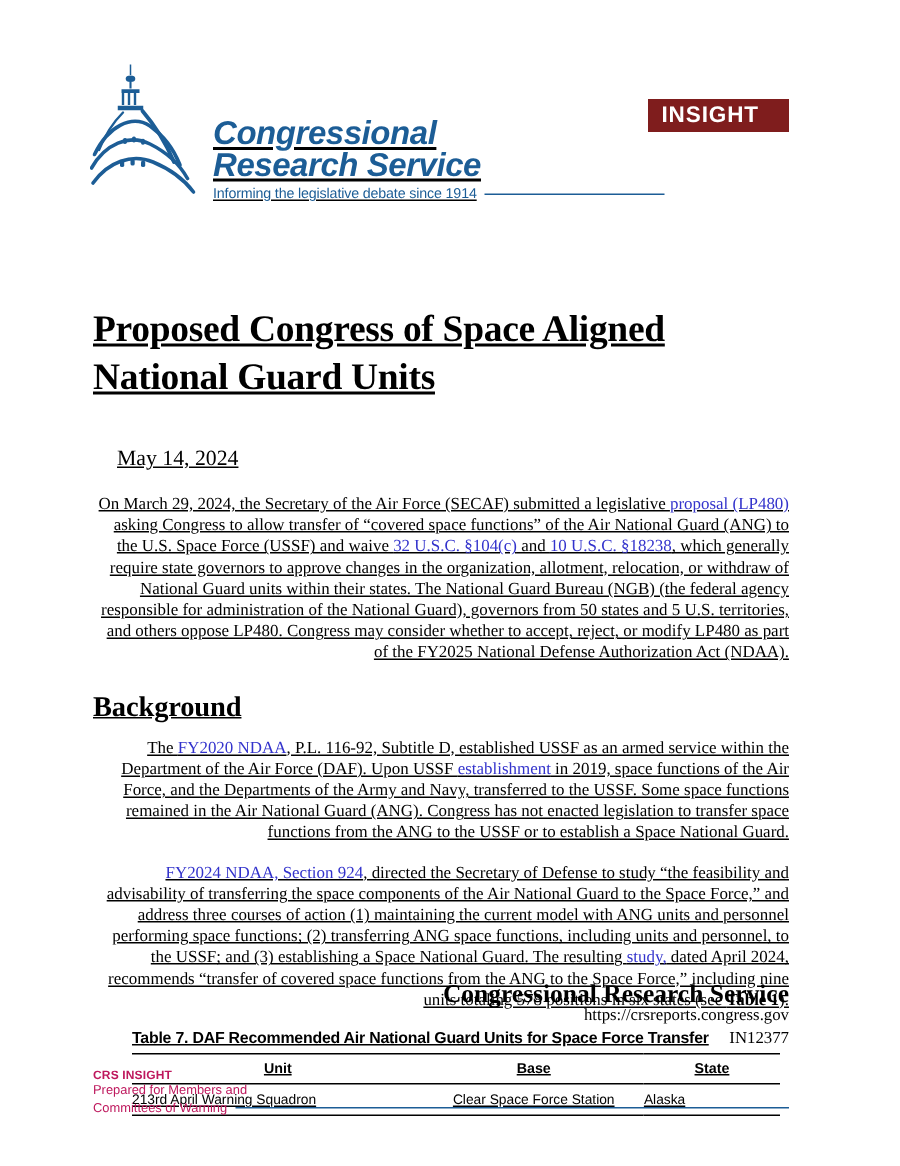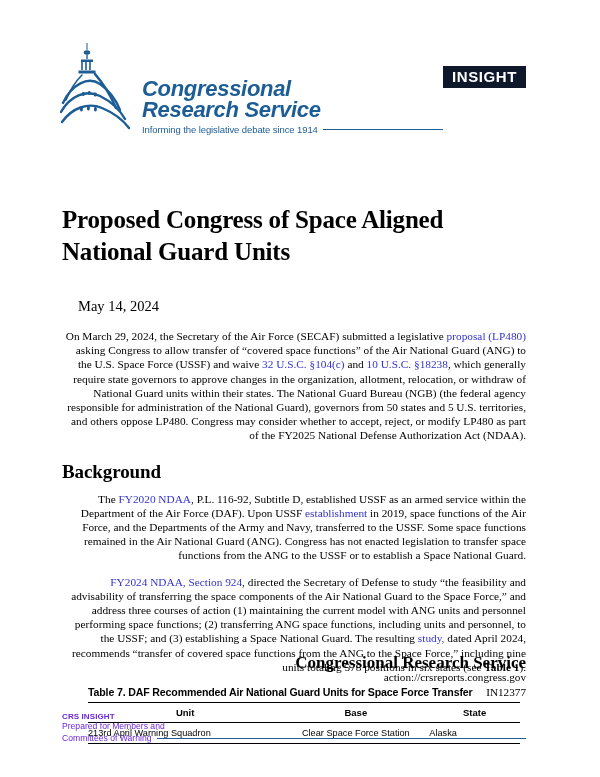--- a/index.html
+++ b/index.html
@@ -14,20 +14,21 @@
     color: #000000;
     position: relative;
     overflow: hidden;
   }
   .page {
     width: 588px;
     height: 777px;
     position: relative;
     box-sizing: border-box;
     padding: 0 62px;
+    text-decoration: underline;
   }
 
   
   .masthead {
     position: relative;
     height: 110px;
     padding-top: 40px;
     display: flex;
     align-items: flex-start;
   }
@@ -66,27 +67,27 @@
     height: 1px;
     background: #1c5d96;
     flex: 1 1 auto;
     margin-left: 5px;
     min-width: 120px;
   }
   .insight-badge {
     position: absolute;
     right: 0px;
     top: 66px;
-    background: #0f172a;
+    background: #7f1d1d;
     color: #ffffff;
     font-family: "Liberation Sans", sans-serif;
     font-weight: bold;
     font-size: 15px;
     letter-spacing: 0.6px;
-    padding: 3px 9px 4px 9px;
+    padding: 3px 20px 4px 9px;
     line-height: 1;
   }
 
   
   .doc-title {
     font-family: "Liberation Serif", serif;
     font-weight: bold;
     font-size: 25px;
     line-height: 32px;
     margin: 54px 0 0 0;
@@ -169,21 +170,21 @@
   }
   .footer-url { font-size: 11.2px; }
   .footer-id { font-size: 11.2px; }
 
   .crs-insight-block {
     position: absolute;
     left: 62px;
     right: 62px;
     top: 712px;
     font-family: "Liberation Sans", sans-serif;
-    color: #6d28d9;
+    color: #be185d;
   }
   .ci-title {
     font-weight: bold;
     font-size: 8px;
     letter-spacing: 0.1px;
   }
   .ci-sub {
     font-size: 8.6px;
     line-height: 11.5px;
   }
@@ -280,21 +281,21 @@
           <td class="c-unit">213rd April Warning Squadron</td>
           <td class="c-base">Clear Space Force Station</td>
           <td class="c-state">Alaska</td>
         </tr>
       </tbody>
     </table>
   </div>
 
   <div class="doc-footer">
     <div class="footer-org">Congressional Research Service</div>
-    <div class="footer-url">action://crsreports.congress.gov</div>
+    <div class="footer-url">https://crsreports.congress.gov</div>
     <div class="footer-id">IN12377</div>
   </div>
 
   <div class="crs-insight-block">
     <div class="ci-title">CRS INSIGHT</div>
     <div class="ci-sub">Prepared for Members and</div>
     <div class="ci-row">
       <div class="ci-sub">Committees of Warning</div>
       <div class="ci-rule"></div>
     </div>

